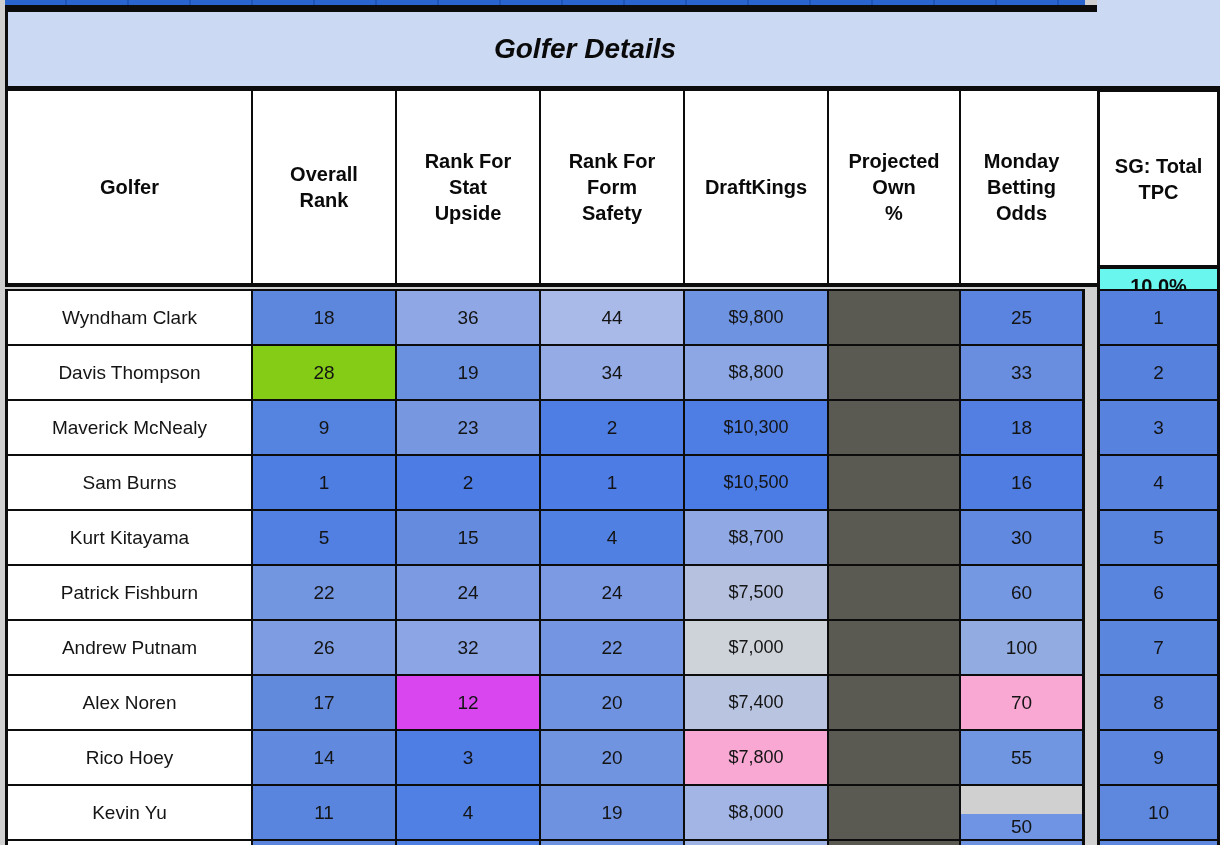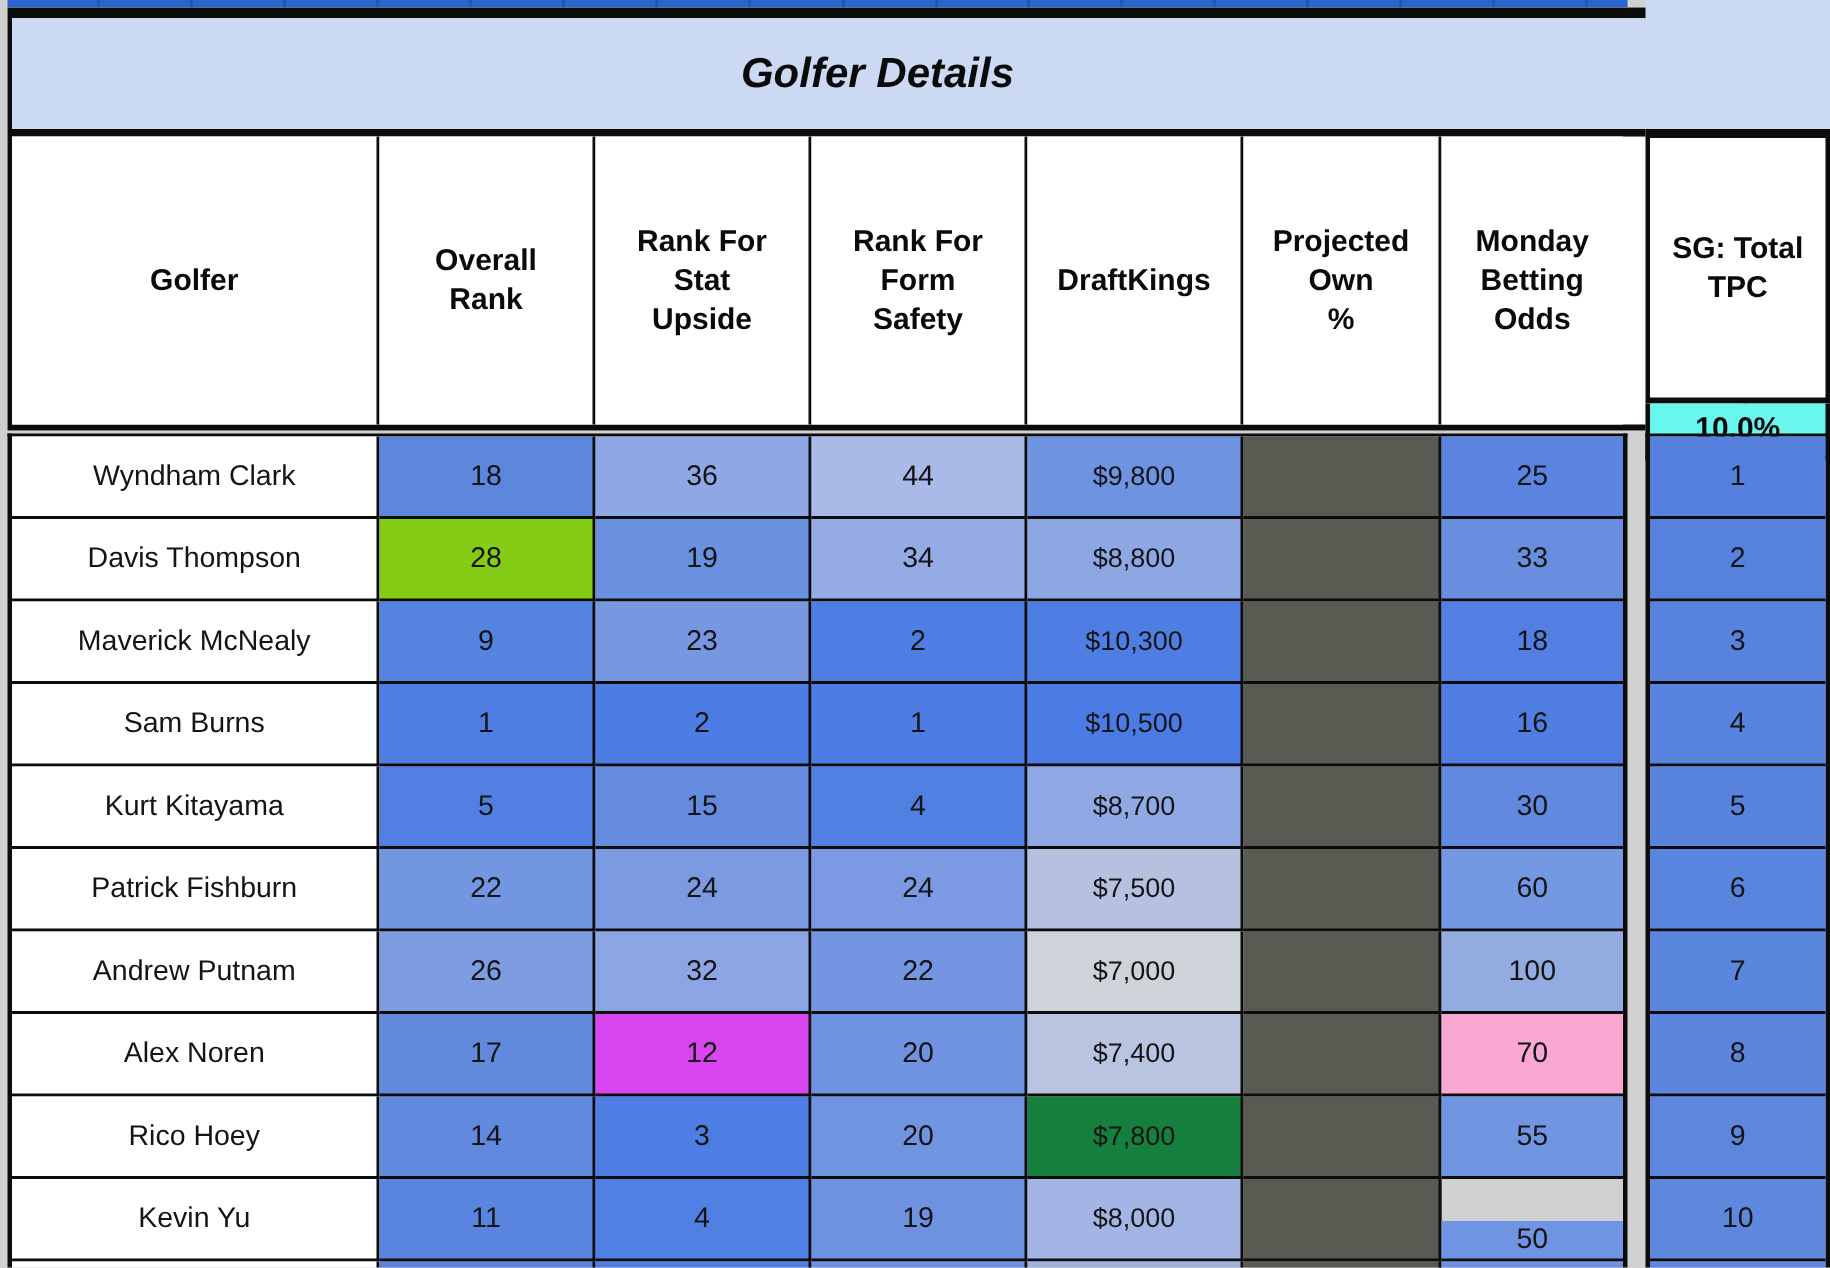--- a/index.html
+++ b/index.html
@@ -172,21 +172,21 @@
   <div class="cell num" style="background: #d946ef;">12</div>
   <div class="cell num" style="background: rgb(112, 147, 225);">20</div>
   <div class="cell num dk" style="background: rgb(185, 196, 224);">$7,400</div>
   <div class="cell own" style="background: rgb(91, 90, 82);"></div>
   <div class="cell num" style="background: #f9a8d4;">70</div>
 
   <div class="cell name">Rico Hoey</div>
   <div class="cell num" style="background: rgb(97, 137, 222);">14</div>
   <div class="cell num" style="background: rgb(78, 125, 228);">3</div>
   <div class="cell num" style="background: rgb(113, 148, 225);">20</div>
-  <div class="cell num dk" style="background: #15803d;">$7,800</div>
+  <div class="cell num dk" style="background: #f9a8d4;">$7,800</div>
   <div class="cell own" style="background: rgb(91, 90, 82);"></div>
   <div class="cell num" style="background: rgb(113, 150, 225);">55</div>
 
   <div class="cell name">Kevin Yu</div>
   <div class="cell num" style="background: rgb(90, 133, 222);">11</div>
   <div class="cell num" style="background: rgb(80, 128, 227);">4</div>
   <div class="cell num" style="background: rgb(110, 146, 224);">19</div>
   <div class="cell num dk" style="background: rgb(163, 181, 228);">$8,000</div>
   <div class="cell own" style="background: rgb(91, 90, 82);"></div>
   <div class="cell num" style="background: rgb(110, 148, 227); margin-top: 28px;">50</div>

